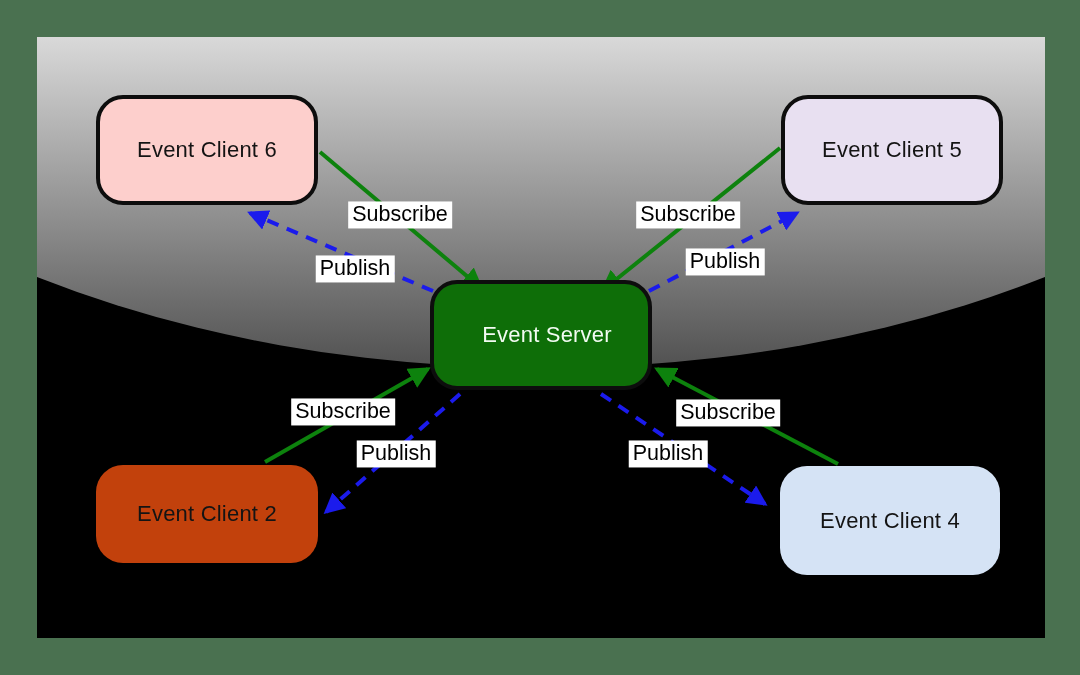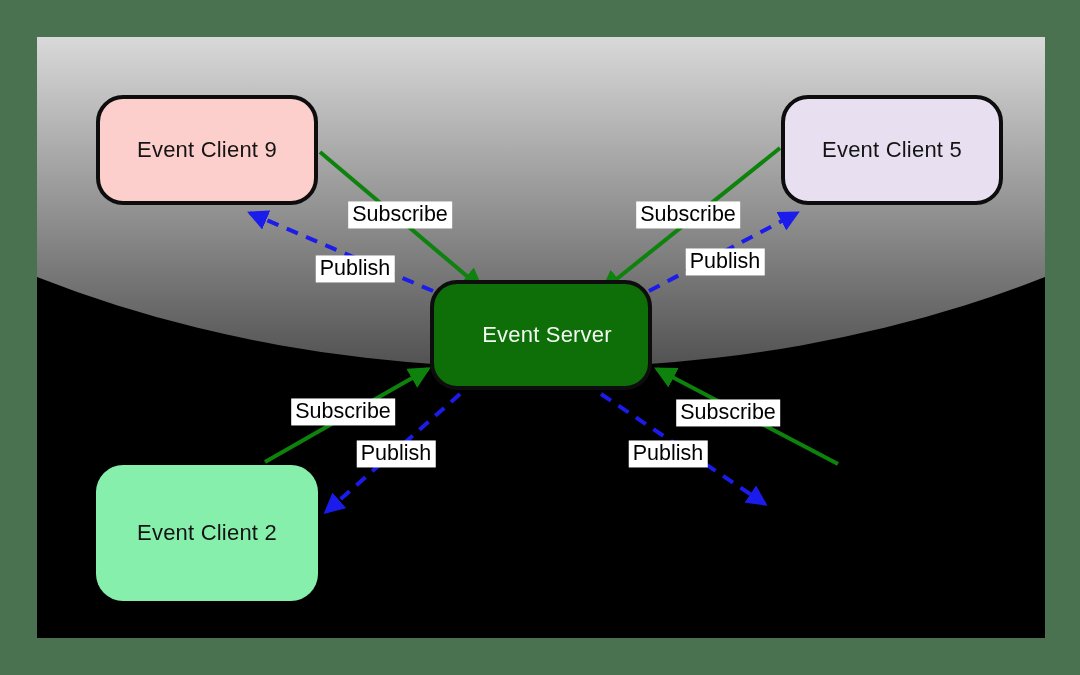--- a/index.html
+++ b/index.html
@@ -80,35 +80,38 @@
 
     <g fill="none" stroke-width="4" stroke-dasharray="12 9" style="stroke: rgb(27, 27, 236);">
       <line x1="433" y1="291" x2="250" y2="213" marker-end="url(#mblue)"></line>
       <line x1="649" y1="291" x2="797" y2="213" marker-end="url(#mblue)"></line>
       <line x1="460" y1="394" x2="326" y2="512" marker-end="url(#mblue)"></line>
       <line x1="601" y1="394" x2="765" y2="504" marker-end="url(#mblue)"></line>
     </g>
   </svg>
 
   <div class="node bordered" style="left: 96px; top: 95px; width: 222px; height: 110px; background: rgb(253, 207, 204); color: rgb(20, 20, 20);">
-    <span>Event Client 9</span>
+    <span>Event Client 6</span>
   </div>
 
   <div class="node bordered" style="left: 781px; top: 95px; width: 222px; height: 110px; background: rgb(232, 224, 241); color: rgb(20, 20, 20);">
     <span>Event Client 5</span>
   </div>
 
   <div class="node bordered" style="left: 430px; top: 280px; width: 222px; height: 110px; background: rgb(14, 110, 8); color: rgb(242, 251, 242); padding-left: 12px;">
     <span>Event Server</span>
   </div>
 
-  <div class="node" style="left: 96px; top: 465px; width: 222px; height: 136px; background: #86efac; color: rgb(20, 20, 20);">
+  <div class="node" style="left: 96px; top: 465px; width: 222px; height: 98px; background: #c2410c; color: rgb(20, 20, 20);">
     <span>Event Client 2</span>
   </div>
 
+  <div class="node" style="left: 780px; top: 466px; width: 220px; height: 109px; background: rgb(213, 227, 245); color: rgb(20, 20, 20);">
+    <span>Event Client 4</span>
+  </div>
 
   <div class="edge-label" style="left: 400px; top: 215px; background: rgb(255, 255, 255); color: rgb(0, 0, 0);">Subscribe</div>
 
   <div class="edge-label" style="left: 355px; top: 269px; background: rgb(255, 255, 255); color: rgb(0, 0, 0);">Publish</div>
 
   <div class="edge-label" style="left: 688px; top: 215px; background: rgb(255, 255, 255); color: rgb(0, 0, 0);">Subscribe</div>
 
   <div class="edge-label" style="left: 725px; top: 262px; background: rgb(255, 255, 255); color: rgb(0, 0, 0);">Publish</div>
 
   <div class="edge-label" style="left: 343px; top: 412px; background: rgb(255, 255, 255); color: rgb(0, 0, 0);">Subscribe</div>

